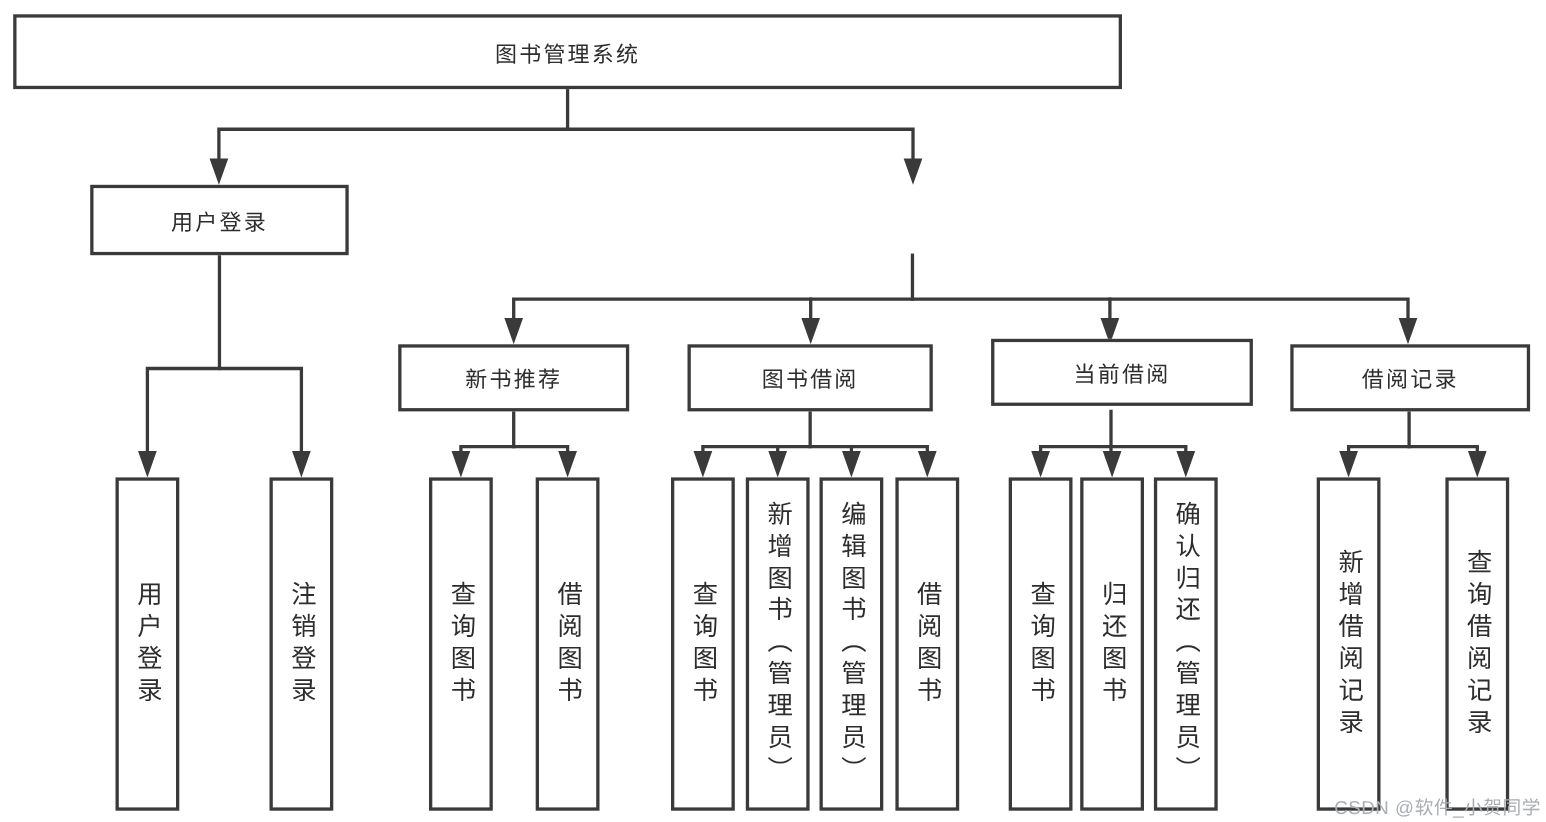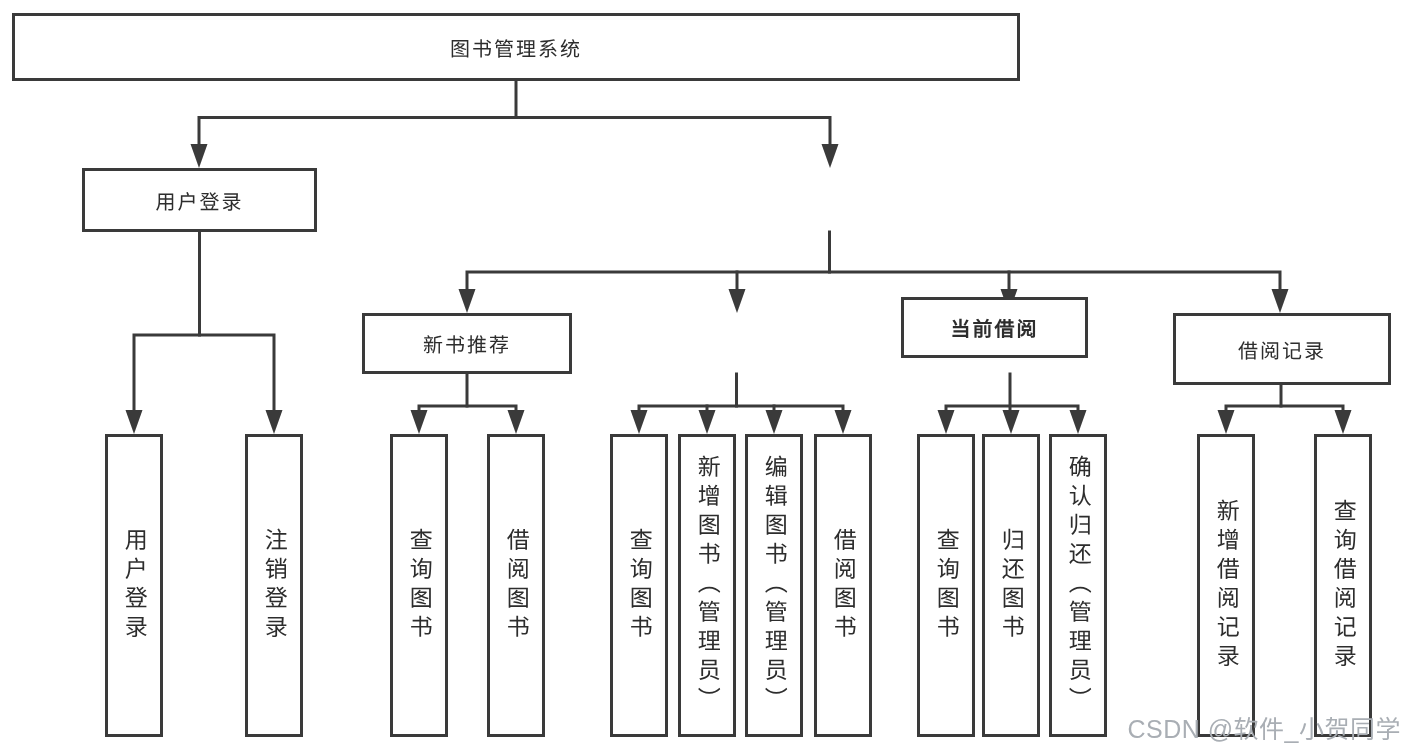--- a/index.html
+++ b/index.html
@@ -48,42 +48,42 @@
     color: #2d2d2d;
   }
   
   .n-root  { left: 12px;   top: 13px;  width: 1008px; height: 68px; }
   
   .n-l2a   { left: 82px;   top: 168px; width: 235px;  height: 64px; }
   .n-l2b   { left: 712px;  top: 168px; width: 235px;  height: 64px; }
   
   .n-l3a   { left: 362px;  top: 313px; width: 210px;  height: 61px; }
   .n-l3b   { left: 625px;  top: 313px; width: 223px;  height: 61px; }
-  .n-l3c   { left: 901px;  top: 297px; width: 187px;  height: 61px; font-weight: bold; }
-  .n-l3d   { left: 1173px; top: 313px; width: 218px;  height: 72px; }
+  .n-l3c   { left: 901px;  top: 308px; width: 238px;  height: 61px; }
+  .n-l3d   { left: 1173px; top: 313px; width: 218px;  height: 61px; }
   
   .leaf    { top: 434px; width: 58px; height: 303px; }
   .n-lf0   { left: 105px; }
   .n-lf1   { left: 245px; }
   .n-lf2   { left: 390px; }
   .n-lf3   { left: 487px; }
   .n-lf4   { left: 610px; }
   .n-lf5   { left: 678px; }
   .n-lf6   { left: 745px; }
   .n-lf7   { left: 814px; }
   .n-lf8   { left: 917px; }
   .n-lf9   { left: 982px; }
   .n-lf10  { left: 1049px; }
   .n-lf11  { left: 1197px; }
   .n-lf12  { left: 1314px; }
   .watermark {
     position: absolute;
     right: 4px;
     bottom: 2px;
-    font-size: 25px;
+    font-size: 17px;
     letter-spacing: 0.5px;
     color: #a9aeb4;
     white-space: nowrap;
     z-index: 5;
   }
 </style>
 </head>
 <body>
 
 <div id="stage">
@@ -143,20 +143,23 @@
     <span class="h-label">图书管理系统</span>
   </div>
 
   <div class="box n-l2a">
     <span class="h-label">用户登录</span>
   </div>
 
   <div class="box n-l3a">
     <span class="h-label">新书推荐</span>
   </div>
+  <div class="box n-l3b">
+    <span class="h-label">图书借阅</span>
+  </div>
   <div class="box n-l3c">
     <span class="h-label">当前借阅</span>
   </div>
   <div class="box n-l3d">
     <span class="h-label">借阅记录</span>
   </div>
 
   <div class="box leaf n-lf0">
     <span class="v-label">用户登录</span>
   </div>

